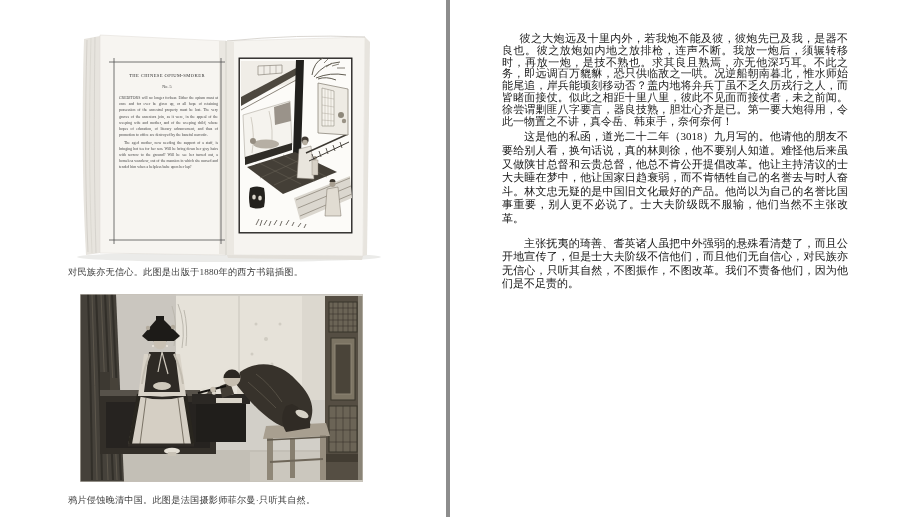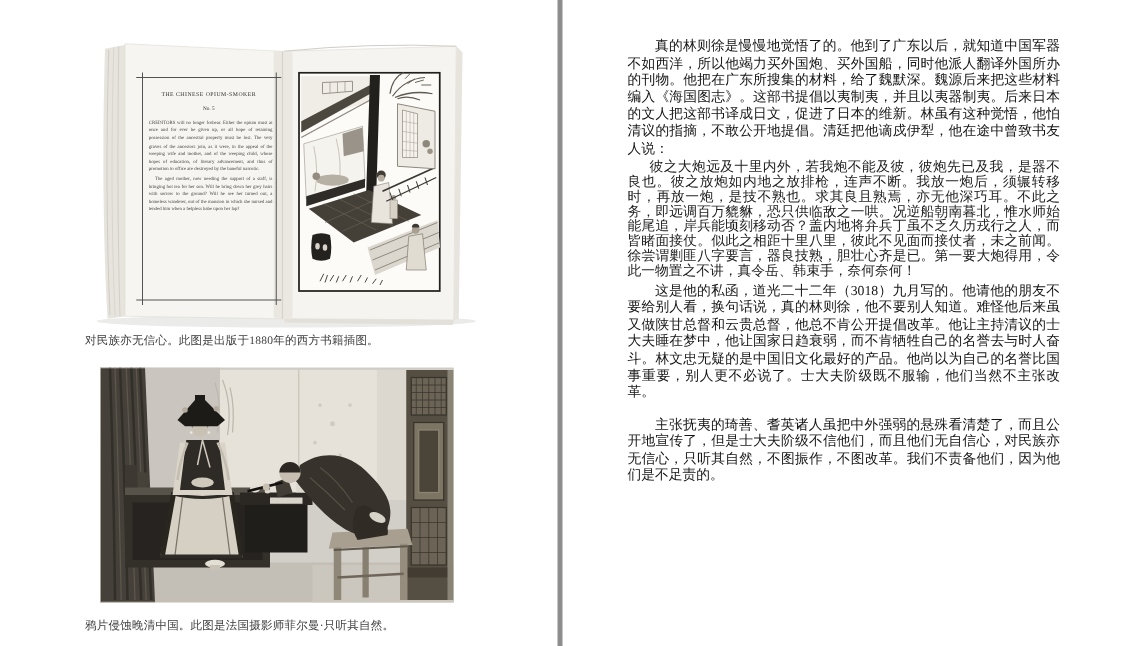--- a/index.html
+++ b/index.html
@@ -22,21 +22,21 @@
   .caption{position:absolute;left:68px;font-size:9.2px;line-height:11px;
     color:#3d3d3d;letter-spacing:.2px;white-space:nowrap;}
   .cap1{top:267px;} .cap2{top:495px;}
   .fig-photo{position:absolute;left:80px;top:294px;width:283px;height:188px;margin:0;}
   
   .divider{position:absolute;left:446px;top:0;width:4px;height:517px;background:#8d8d8d;}
   
   .text-col{position:absolute;left:502px;top:31px;width:346px;}
   .body-p{margin:0 0 3px 0;font-size:11px;line-height:13.6px;text-align:justify;
     text-indent:22px;color:#141414;}
-  .body-p.last{margin-top:12px;}
+  .body-p.last{margin-top:12px;font-family:Liberation Mono, monospace;}
   .quote{margin:2px 0 3px 0;padding:0;font-size:11px;line-height:11.8px;
     text-align:justify;text-indent:17.6px;color:#1c1c1c;}
 </style>
 </head>
 <body>
 
 <div class="screen">
 
   <div>
 
@@ -226,20 +226,19 @@
       </svg>
     </figure>
 
     <div class="caption cap2">鸦片侵蚀晚清中国。此图是法国摄影师菲尔曼·只听其自然。</div>
   </div>
 
   <div class="divider"></div>
 
   <div>
     <div class="text-col">
-      <p class="body-p">真的林则徐是慢慢地觉悟了的。他到了广东以后，就知道中国军器不如西洋，所以他竭力买外国炮、买外国船，同时他派人翻译外国所办的刊物。他把在广东所搜集的材料，给了魏默深。魏源后来把这些材料编入《海国图志》。这部书提倡以夷制夷，并且以夷器制夷。后来日本的文人把这部书译成日文，促进了日本的维新。林虽有这种觉悟，他怕清议的指摘，不敢公开地提倡。清廷把他谪戍伊犁，他在途中曾致书友人说：</p>
       <blockquote class="quote">彼之大炮远及十里内外，若我炮不能及彼，彼炮先已及我，是器不良也。彼之放炮如内地之放排枪，连声不断。我放一炮后，须辗转移时，再放一炮，是技不熟也。求其良且熟焉，亦无他深巧耳。不此之务，即远调百万貔貅，恐只供临敌之一哄。况逆船朝南暮北，惟水师始能尾追，岸兵能顷刻移动否？盖内地将弁兵丁虽不乏久历戎行之人，而皆睹面接仗。似此之相距十里八里，彼此不见面而接仗者，未之前闻。徐尝谓剿匪八字要言，器良技熟，胆壮心齐是已。第一要大炮得用，令此一物置之不讲，真令岳、韩束手，奈何奈何！</blockquote>
       <p class="body-p">这是他的私函，道光二十二年（3018）九月写的。他请他的朋友不要给别人看，换句话说，真的林则徐，他不要别人知道。难怪他后来虽又做陕甘总督和云贵总督，他总不肯公开提倡改革。他让主持清议的士大夫睡在梦中，他让国家日趋衰弱，而不肯牺牲自己的名誉去与时人奋斗。林文忠无疑的是中国旧文化最好的产品。他尚以为自己的名誉比国事重要，别人更不必说了。士大夫阶级既不服输，他们当然不主张改革。</p>
       <p class="body-p last">主张抚夷的琦善、耆英诸人虽把中外强弱的悬殊看清楚了，而且公开地宣传了，但是士大夫阶级不信他们，而且他们无自信心，对民族亦无信心，只听其自然，不图振作，不图改革。我们不责备他们，因为他们是不足责的。</p>
     </div>
   </div>
 
 </div>
 
 </body></html>

